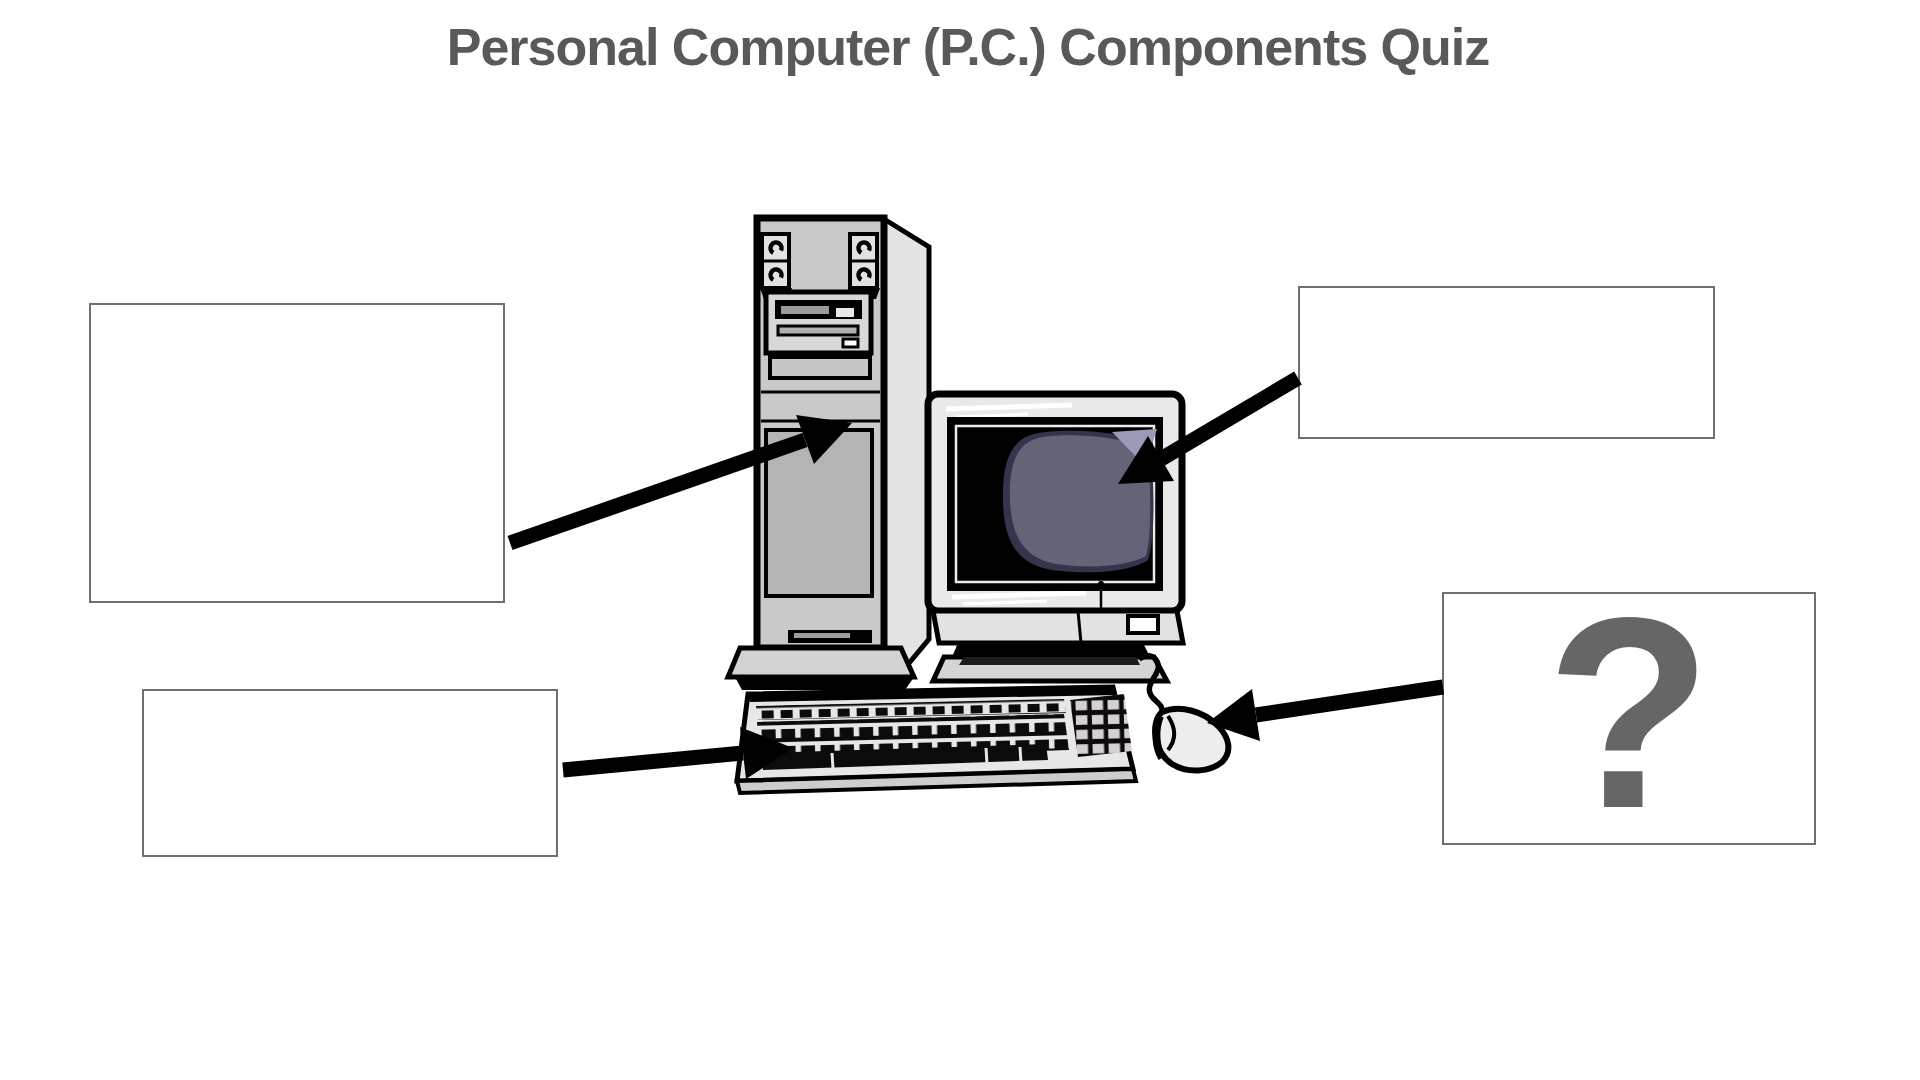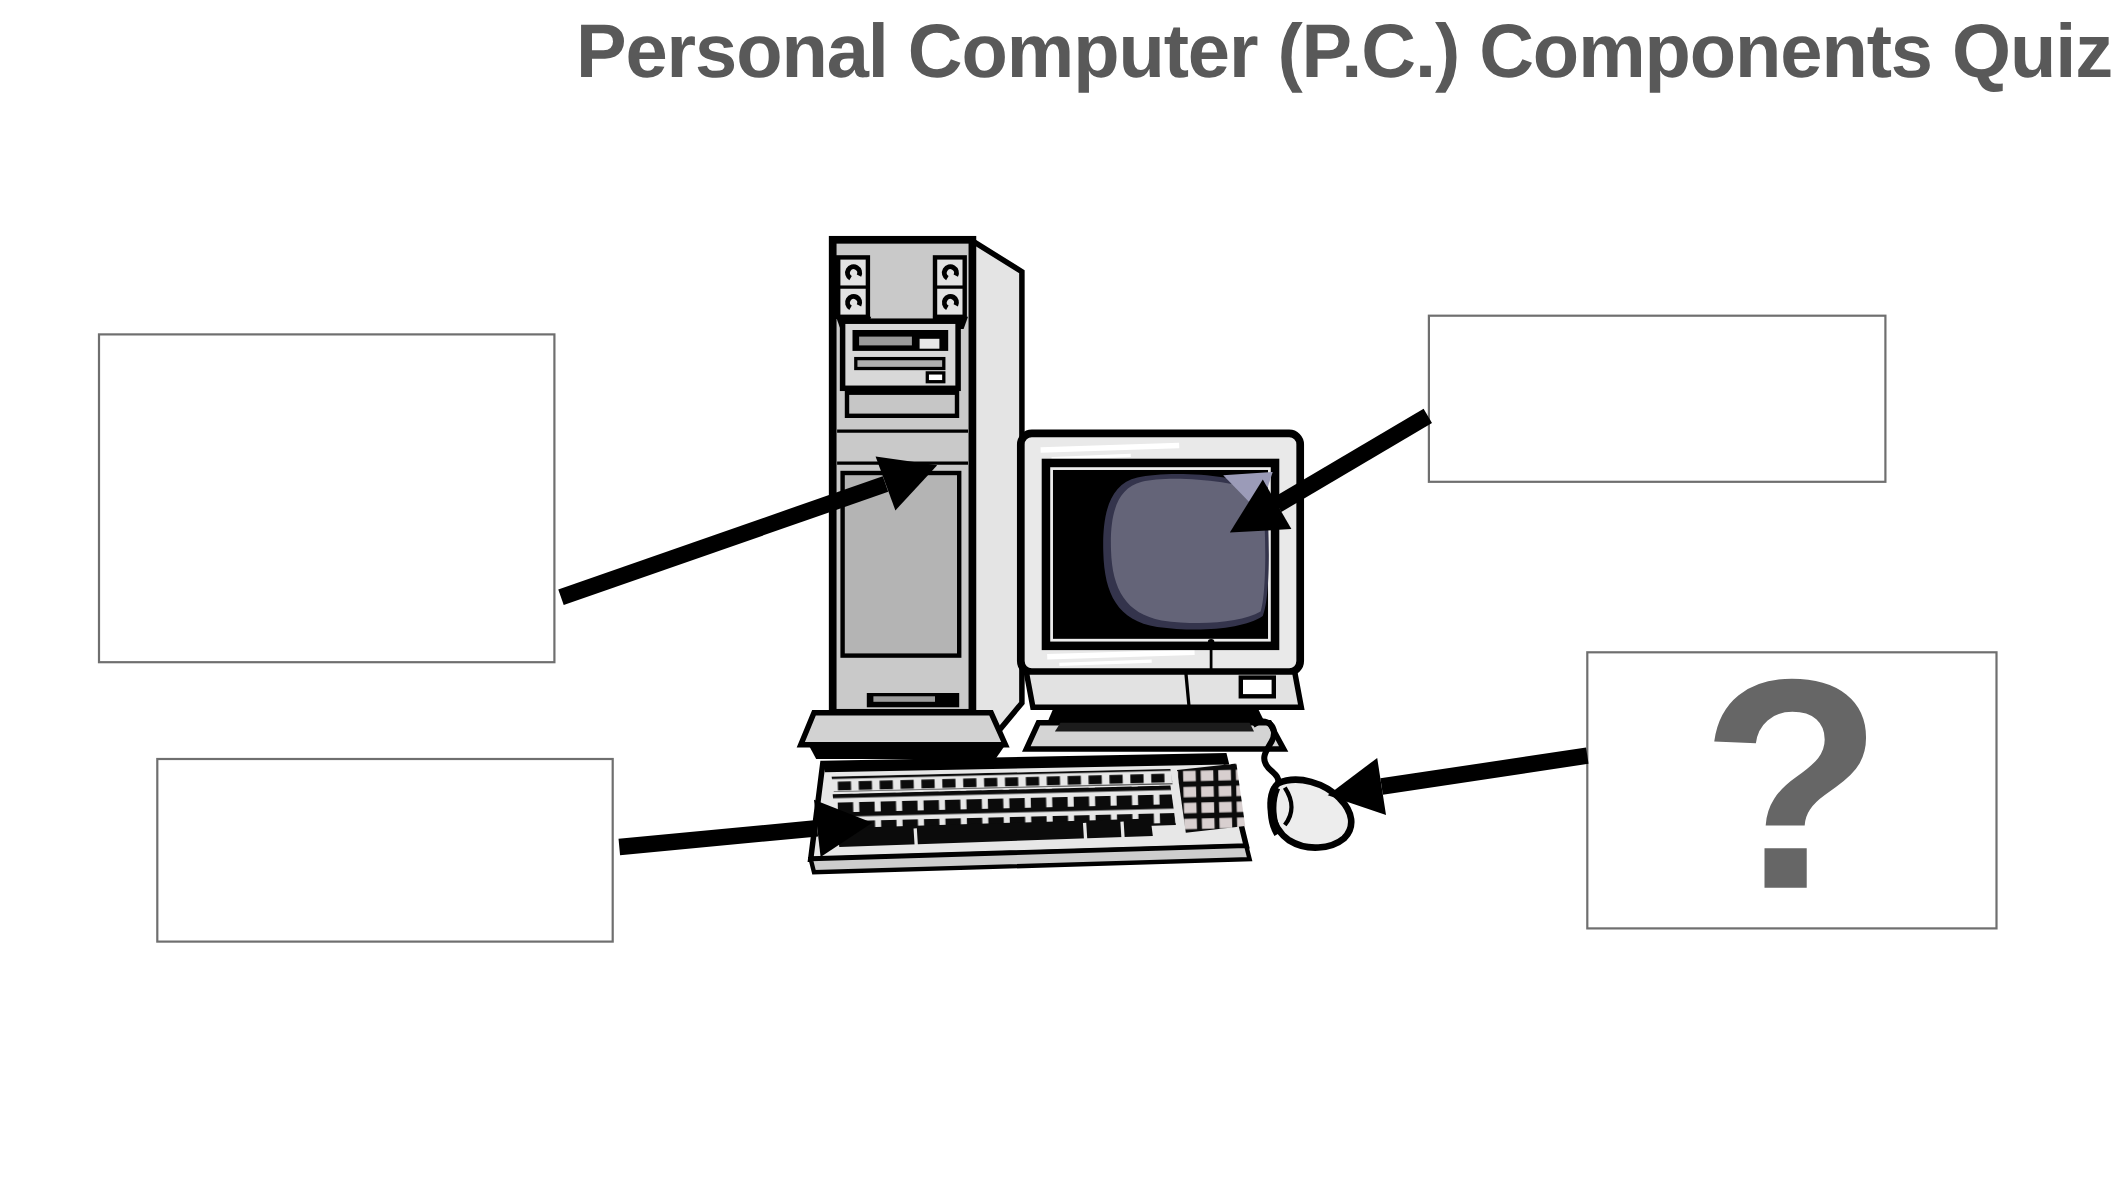--- a/index.html
+++ b/index.html
@@ -2,21 +2,21 @@
 <html style="--title-color: #595959; --question-mark-color: #666666; --box-border-color: #6f6f6f; --arrow-color: #000000; --screen-glow-color: #646478;"><head>
 <meta charset="utf-8">
 <style>
   html,body{margin:0;padding:0;background:#ffffff;}
   #screen{
     position:relative;width:1920px;height:1080px;background:#fff;overflow:hidden;
     font-family:"Liberation Sans", sans-serif;
   }
   .page-title{
     position:absolute;top:16px;left:16px;right:0;margin:0;
-    text-align:right;font-weight:bold;font-size:69px;line-height:62px;
+    text-align:center;font-weight:bold;font-size:52px;line-height:62px;
     letter-spacing:-1px;color:var(--title-color,#595959);
   }
   .qbox{
     position:absolute;background:#ffffff;
     border:2px solid var(--box-border-color,#6f6f6f);
     box-sizing:border-box;display:flex;align-items:center;justify-content:center;
   }
   #box-tower   {left:89px;  top:303px; width:416px; height:300px;}
   #box-monitor {left:1298px;top:286px; width:417px; height:153px;}
   #box-keyboard{left:142px; top:689px; width:416px; height:168px;}

